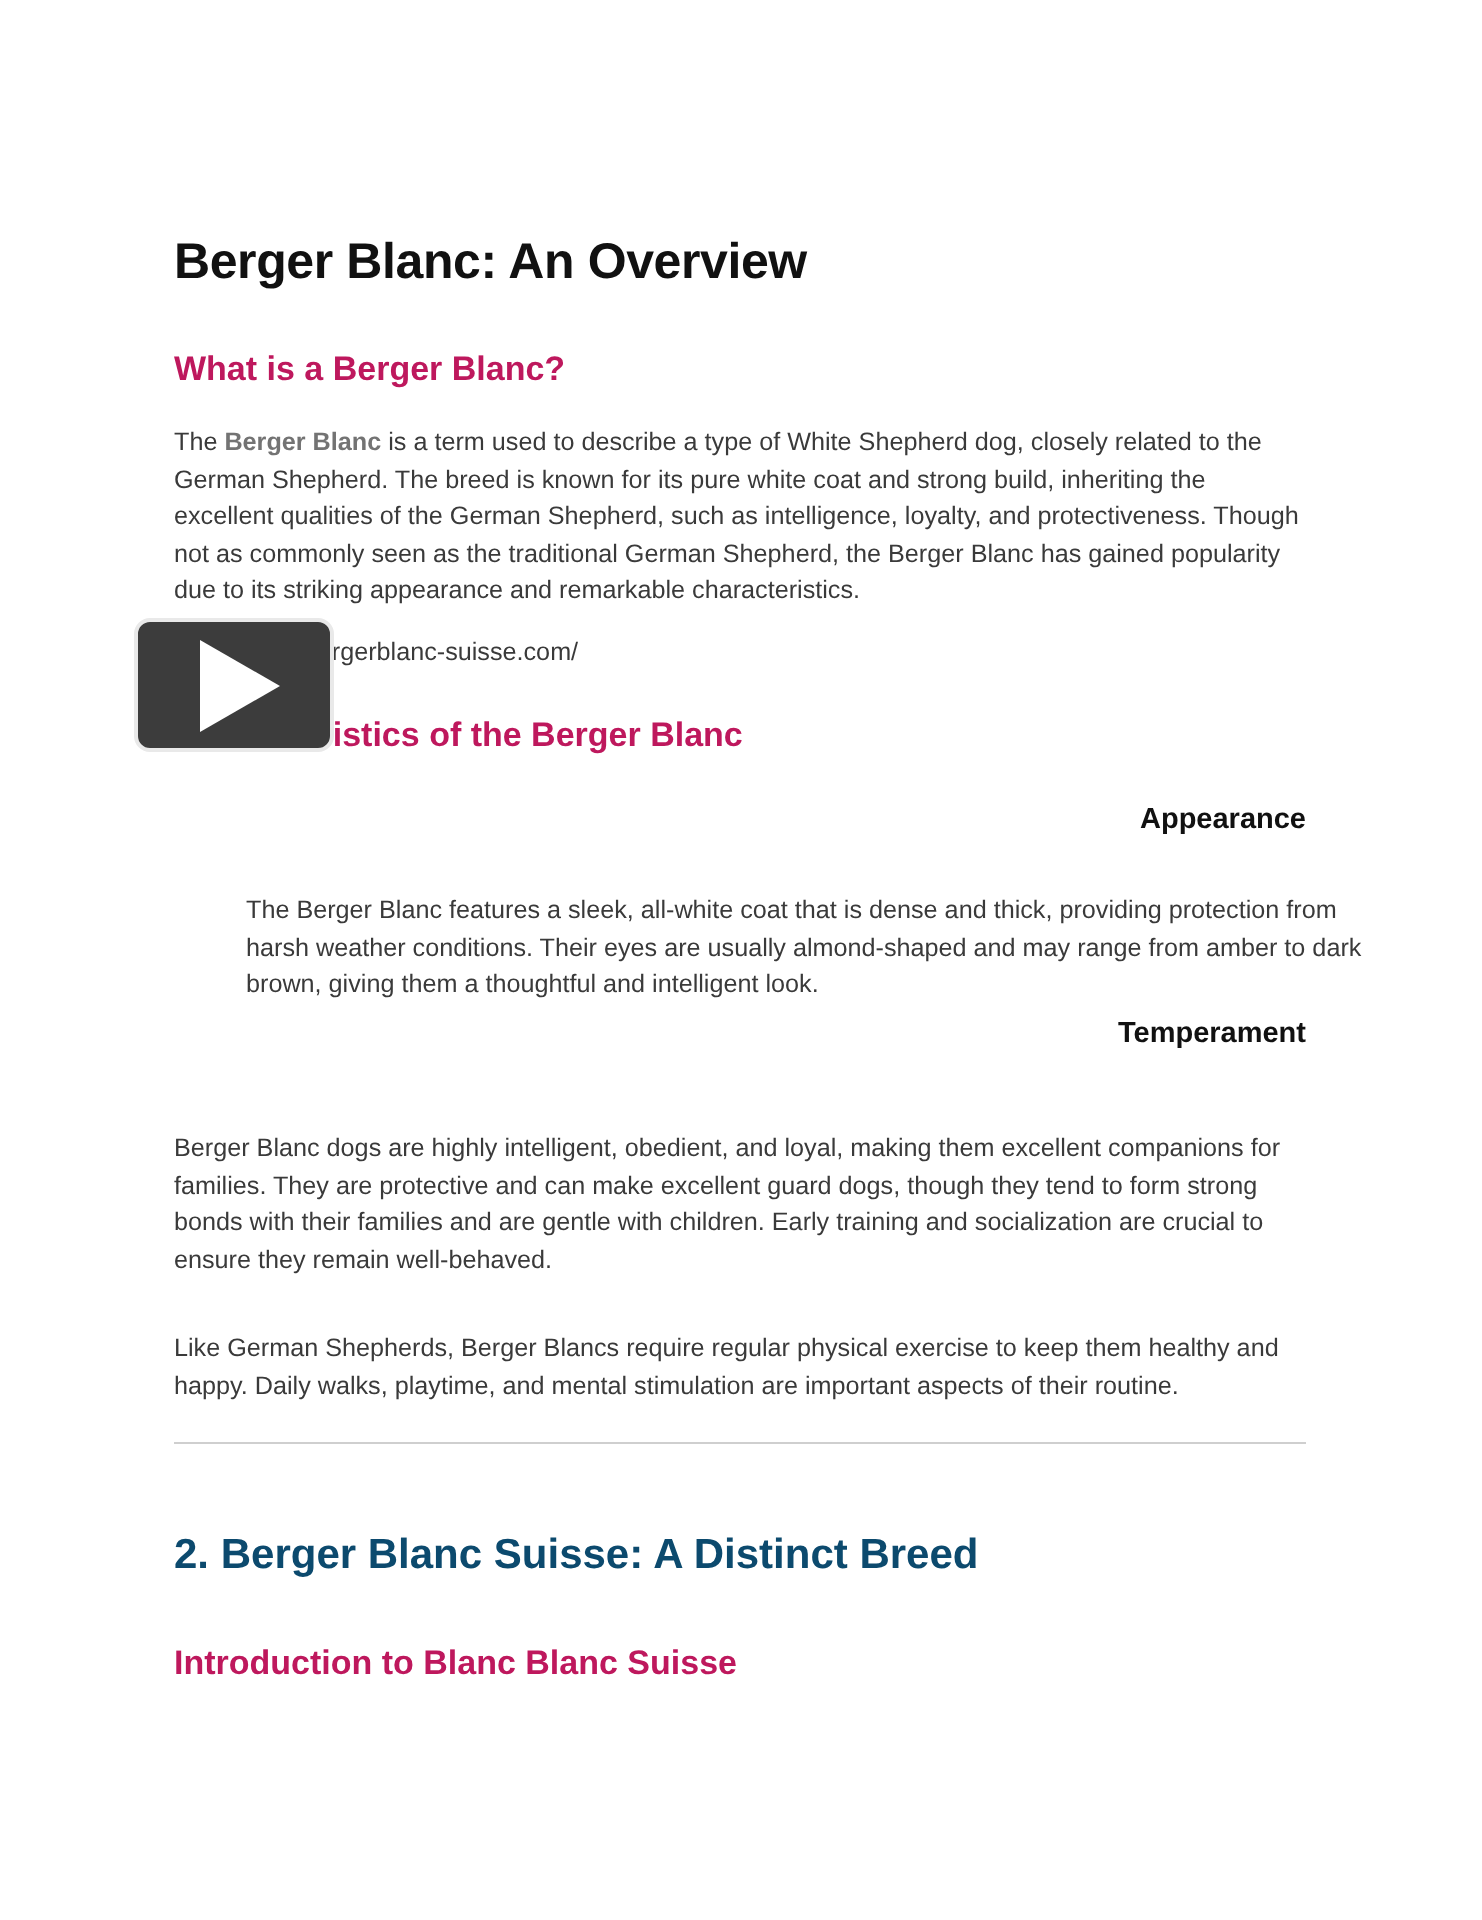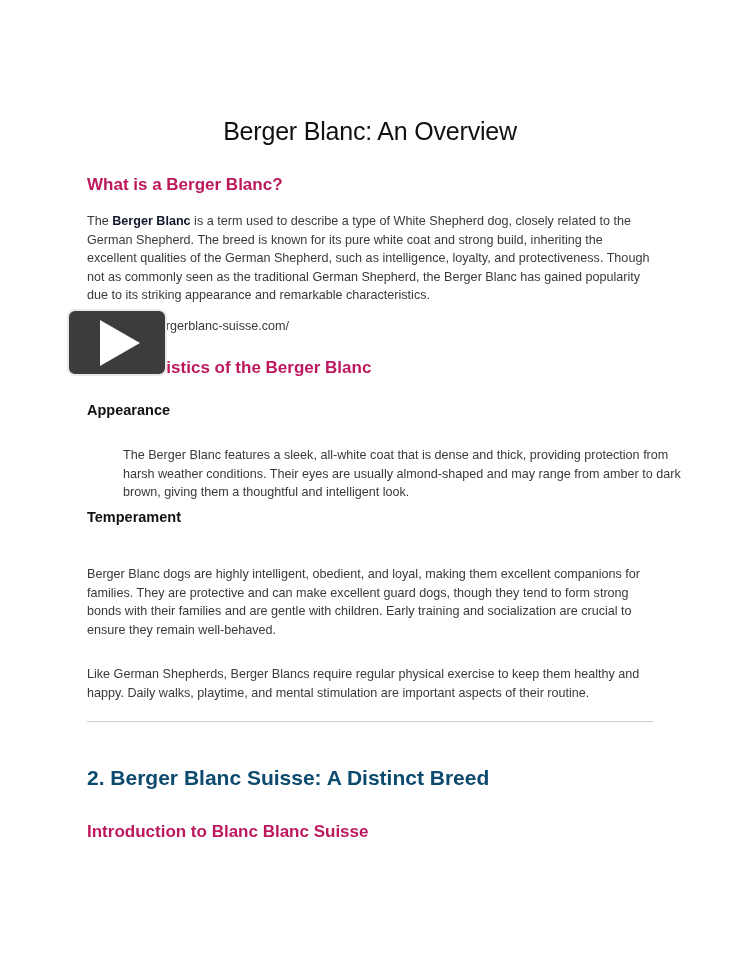--- a/index.html
+++ b/index.html
@@ -20,26 +20,25 @@
     position: absolute;
     left: 0; top: 0;
     width: 741px;
     height: 960px;
     background: #ffffff;
   }
 
   
   .h1 {
     font-size: 25px;
-    font-weight: normal;
+    font-weight: bold;
     color: #111111;
     letter-spacing: -0.2px;
     line-height: 1.15;
     margin: 0;
-    text-align: center;
   }
   .h2 {
     font-size: 17px;
     font-weight: bold;
     color: #be185d;
     line-height: 1.2;
     margin: 0;
   }
   .h2-big {
     font-size: 21px;
@@ -47,29 +46,30 @@
     color: #0c4a6e;
     line-height: 1.2;
     margin: 0;
   }
   .h3 {
     font-size: 14.5px;
     font-weight: bold;
     color: #111111;
     line-height: 1.2;
     margin: 0;
+    text-align: right;
   }
   .p {
     font-size: 12.6px;
     color: #3a3a3a;
     line-height: 1.47;
     margin: 0;
     text-align: left;
   }
-  .p b { color: #0f172a; font-weight: bold; }
+  .p b { color: #737373; font-weight: bold; }
 
   .rule {
     border: 0;
     border-top: 1px solid #cfcfcf;
     margin: 0;
     width: 566px;
   }
 
   
   #title-heading      { position:absolute; left:87px;  top:117px; width:566px; }

